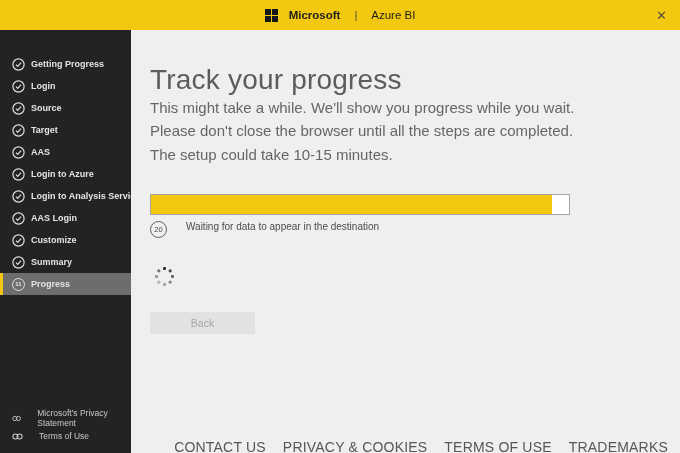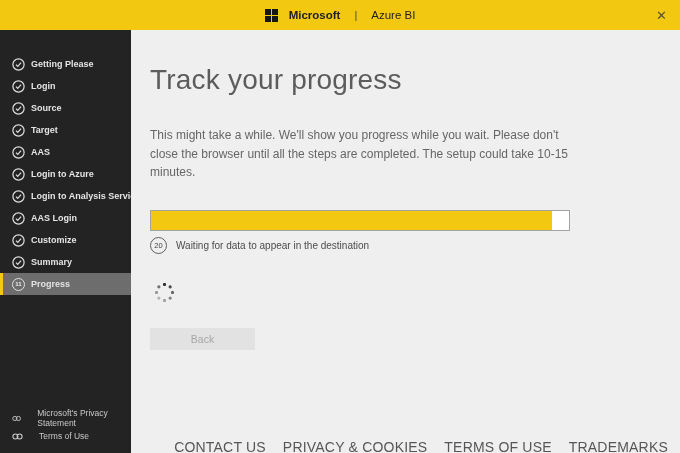--- a/index.html
+++ b/index.html
@@ -39,26 +39,26 @@
     display:flex;align-items:center;justify-content:center;
     font-size:6px;font-weight:700;color:#eee}
   .side-links{position:absolute;bottom:8px;left:0;right:0}
   .side-link{display:flex;align-items:center;gap:16px;padding-left:12px;height:18px;
     color:#c9c9c9;font-size:8.5px;cursor:pointer;font-weight:400}
 
   
   .main{position:absolute;top:41px;left:131px;width:549px;height:423px;background:var(--main-bg)}
   .content{padding:23px 0 0 19px}
   .page-title{font-size:28px;font-weight:300;color:#5c5c5c;letter-spacing:.2px}
-  .page-desc{margin-top:30px;width:428px;font-size:12px;line-height:1.55;color:#666}
+  .page-desc{margin-top:0;width:428px;font-size:15px;line-height:1.55;color:#666}
 
   .progress-bar{margin-top:28px;width:420px;height:21px;background:#fff;border:1px solid #a3a3a3}
   .progress-fill{height:100%;background:var(--accent)}
 
-  .status-row{margin-top:6px;display:flex;align-items:center;gap:9px}
+  .status-row{margin-top:6px;display:flex;gap:19px}
   .status-circle{width:17px;height:17px;border:1px solid #5f5f5f;border-radius:50%;
     display:flex;align-items:center;justify-content:center;font-size:7.5px;color:#444}
   .status-text{font-size:10px;color:#4c4c4c}
 
   .spinner{margin:28px 0 0 3px;position:relative;width:22px;height:22px;
     animation:spin 1.1s steps(8) infinite}
   .spinner i{position:absolute;left:50%;top:50%;width:3px;height:3px;margin:-1.5px;
     background:#2e2e2e;border-radius:1px}
   .spinner i:nth-child(1){transform:rotate(0deg) translateY(-8px);opacity:1}
   .spinner i:nth-child(2){transform:rotate(45deg) translateY(-8px);opacity:.85}
@@ -98,21 +98,21 @@
   </div>
 
   <div class="sidebar">
     <div class="steps">
   <div class="step">
     <svg class="icon-done" width="13" height="13" viewBox="0 0 13 13">
       <circle cx="6.5" cy="6.5" r="5.6" fill="none" stroke="#e0e0e0" stroke-width="1.2"></circle>
       <path d="M4 6.7 L5.7 8.4 L9.1 4.7" fill="none" stroke="#e0e0e0" stroke-width="1.2"></path>
     </svg>
 
-    <span class="step-label">Getting Please</span>
+    <span class="step-label">Getting Progress</span>
   </div>
 
   <div class="step">
     <svg class="icon-done" width="13" height="13" viewBox="0 0 13 13">
       <circle cx="6.5" cy="6.5" r="5.6" fill="none" stroke="#e0e0e0" stroke-width="1.2"></circle>
       <path d="M4 6.7 L5.7 8.4 L9.1 4.7" fill="none" stroke="#e0e0e0" stroke-width="1.2"></path>
     </svg>
 
     <span class="step-label">Login</span>
   </div>

